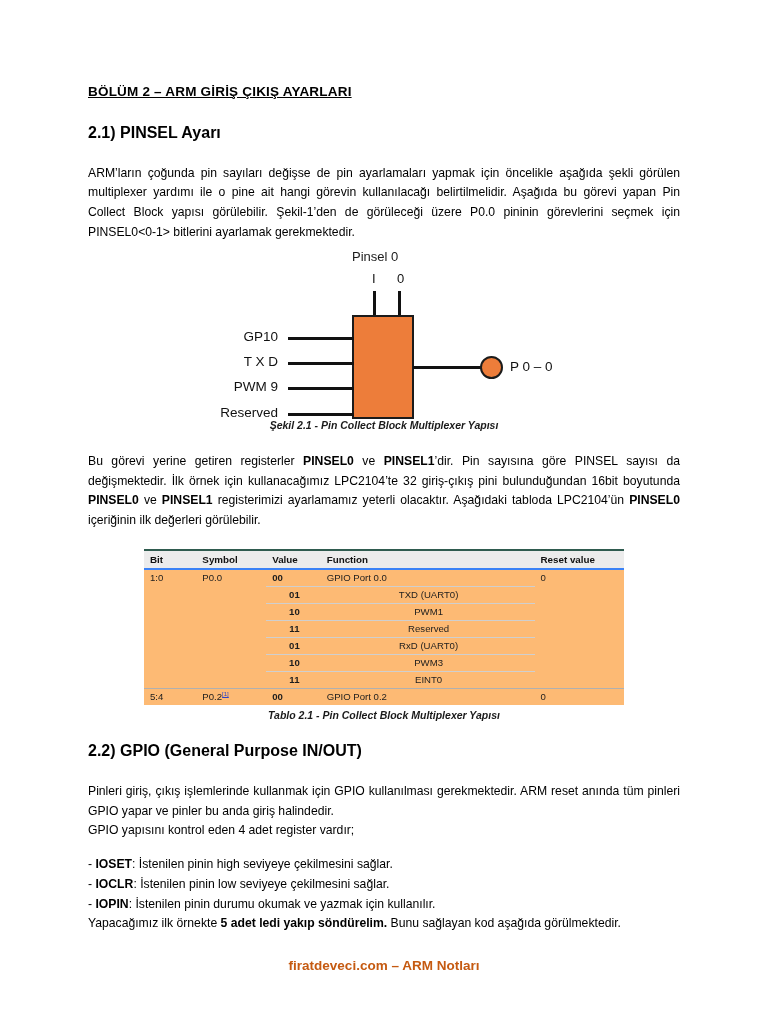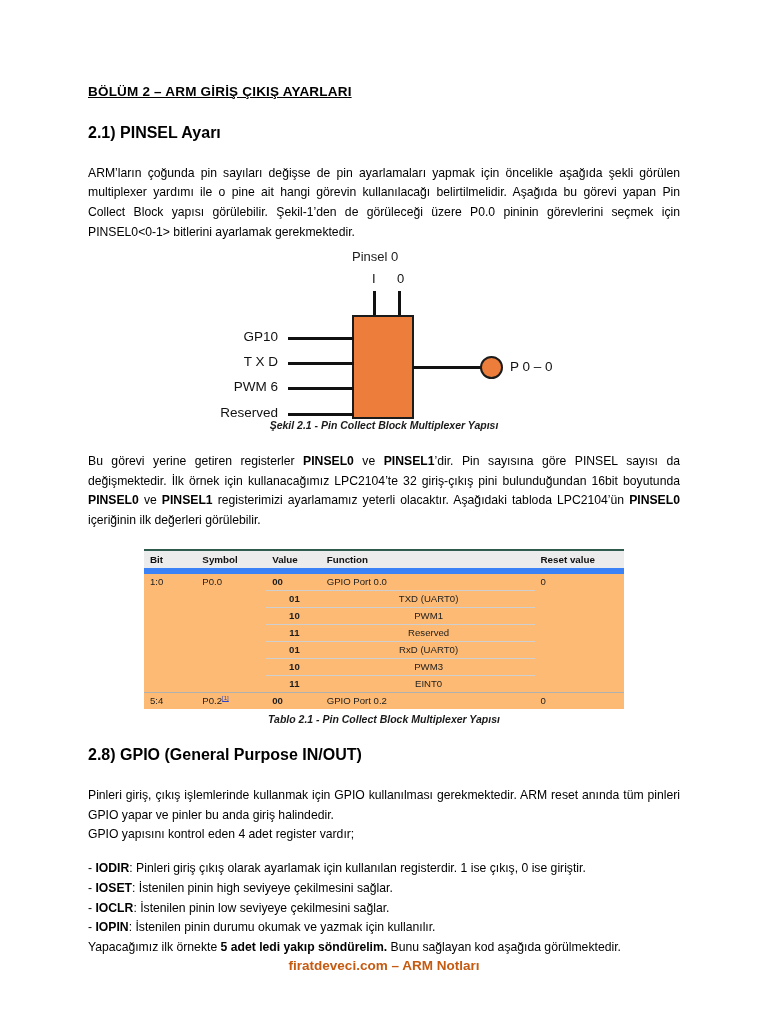--- a/index.html
+++ b/index.html
@@ -171,21 +171,21 @@
     font-size: 9.6px;
     color: #1d1d1d;
     border-top: 2px solid #2f5b4f;
     table-layout: fixed;
   }
   table.pinsel thead th {
     background: #ececec;
     font-weight: bold;
     text-align: left;
     padding: 3px 4px 3px 6px;
-    border-bottom: 6px solid #3b82f6;
+    border-bottom: 2px solid #3b82f6;
     font-size: 9.8px;
     color: #111;
   }
   table.pinsel td {
     padding: 2.5px 4px 2.5px 6px;
     vertical-align: top;
     background: #fdba74;
   }
   .col-bit    { width: 48px; }
   .col-symbol { width: 64px; }
@@ -269,21 +269,21 @@
 
       <div class="in-row0">
         <div class="in-label">GP10</div>
         <div class="in-line"></div>
       </div>
       <div class="in-row1">
         <div class="in-label">T X D</div>
         <div class="in-line"></div>
       </div>
       <div class="in-row2">
-        <div class="in-label">PWM 6</div>
+        <div class="in-label">PWM 9</div>
         <div class="in-line"></div>
       </div>
       <div class="in-row3">
         <div class="in-label">Reserved</div>
         <div class="in-line"></div>
       </div>
 
       <div class="out-line"></div>
       <div class="out-dot"></div>
       <div class="out-label">P 0 – 0</div>
@@ -370,29 +370,28 @@
               <td>GPIO Port 0.2</td>
               <td>0</td>
             </tr>
           </tbody>
       </table>
       <div class="table-caption">Tablo 2.1 - Pin Collect Block Multiplexer Yapısı</div>
     </div>
 
     <div class="sp20"></div>
 
-    <h2 class="section-heading">2.8) GPIO (General Purpose IN/OUT)</h2>
+    <h2 class="section-heading">2.2) GPIO (General Purpose IN/OUT)</h2>
 
     <p class="body-par">Pinleri giriş, çıkış işlemlerinde kullanmak için GPIO kullanılması gerekmektedir. ARM reset anında tüm pinleri GPIO yapar ve pinler bu anda giriş halindedir.</p>
     <p class="body-par left">GPIO yapısını kontrol eden 4 adet register vardır;</p>
 
     <div class="sp14"></div>
 
     <ul class="reg-list">
-        <li><span>- </span><span class="b">IODIR</span><span>: Pinleri giriş çıkış olarak ayarlamak için kullanılan registerdir. 1 ise çıkış, 0 ise giriştir.</span></li>
         <li><span>- </span><span class="b">IOSET</span><span>: İstenilen pinin high seviyeye çekilmesini sağlar.</span></li>
         <li><span>- </span><span class="b">IOCLR</span><span>: İstenilen pinin low seviyeye çekilmesini sağlar.</span></li>
         <li><span>- </span><span class="b">IOPIN</span><span>: İstenilen pinin durumu okumak ve yazmak için kullanılır.</span></li>
       </ul>
 
     <p class="body-par"><span>Yapacağımız ilk örnekte </span><span class="b">5 adet ledi yakıp söndürelim.</span><span> Bunu sağlayan kod aşağıda görülmektedir.</span></p>
 
   </div>
 
   <div class="footer">firatdeveci.com – ARM Notları</div>

